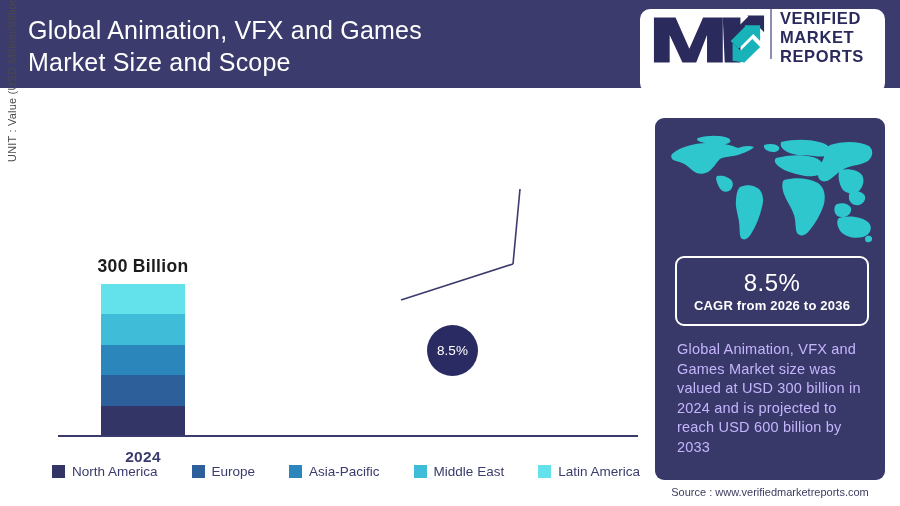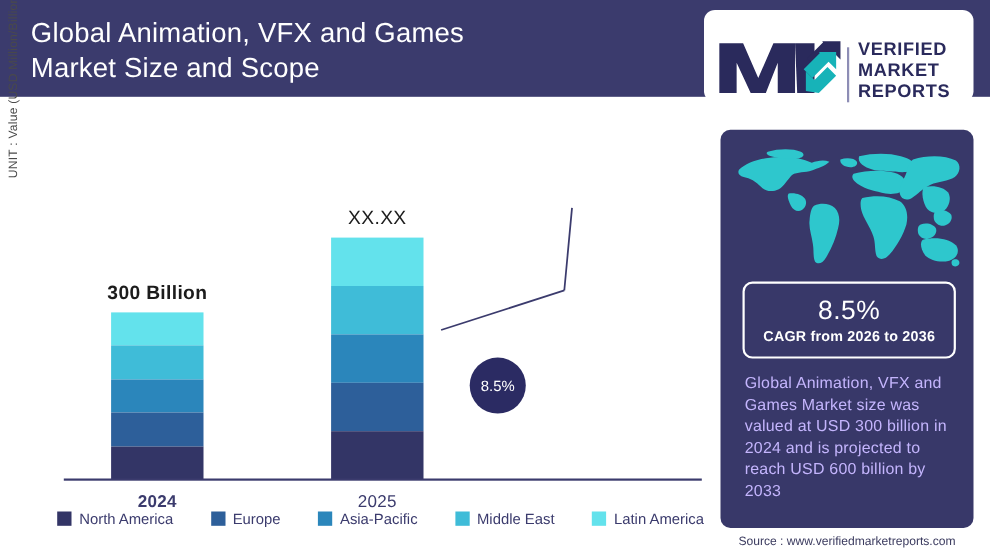--- a/index.html
+++ b/index.html
@@ -38,21 +38,21 @@
     letter-spacing: 0.2px;
     white-space: pre-line;
   }
   #logo-card {
     position: absolute;
     left: 640px; top: 9px;
     width: 245px; height: 84px;
     background: #ffffff;
     border-radius: 10px;
     display: flex;
-    align-items: flex-end;
+    align-items: flex-start;
   }
   #logo-mark {
     width: 118px;
     height: 62px;
     margin-left: 10px;
     position: relative;
     flex: none;
   }
   #logo-divider {
     width: 2px;
@@ -269,31 +269,20 @@
     <div class="bar-group" style="left: 43px; font-weight: bold;">
           <div class="bar" style="height: 152px;">
             <div class="seg" style="background: rgb(99, 226, 236); height: 20%;"></div>
             <div class="seg" style="background: rgb(63, 188, 216); height: 20%;"></div>
             <div class="seg" style="background: rgb(43, 134, 187); height: 20%;"></div>
             <div class="seg" style="background: rgb(45, 95, 154); height: 20%;"></div>
             <div class="seg" style="background: rgb(51, 53, 102); height: 20%;"></div>
           </div>
           <div class="bar-value">300 Billion</div>
           <div class="x-label">2024</div>
-        </div>
-        <div class="bar-group" style="left: 243px;">
-          <div class="bar" style="height: 220.4px;">
-            <div class="seg" style="background: rgb(99, 226, 236); height: 20%;"></div>
-            <div class="seg" style="background: rgb(63, 188, 216); height: 20%;"></div>
-            <div class="seg" style="background: rgb(43, 134, 187); height: 20%;"></div>
-            <div class="seg" style="background: rgb(45, 95, 154); height: 20%;"></div>
-            <div class="seg" style="background: rgb(51, 53, 102); height: 20%;"></div>
-          </div>
-          <div class="bar-value">XX.XX</div>
-          <div class="x-label">2025</div>
         </div>
       </div>
 
     <div id="axis-line"></div>
   </div>
 
   <div id="legend">
       <div class="legend-item">
         <span class="legend-swatch" style="background: rgb(51, 53, 102);"></span>
         <span class="legend-label">North America</span>

